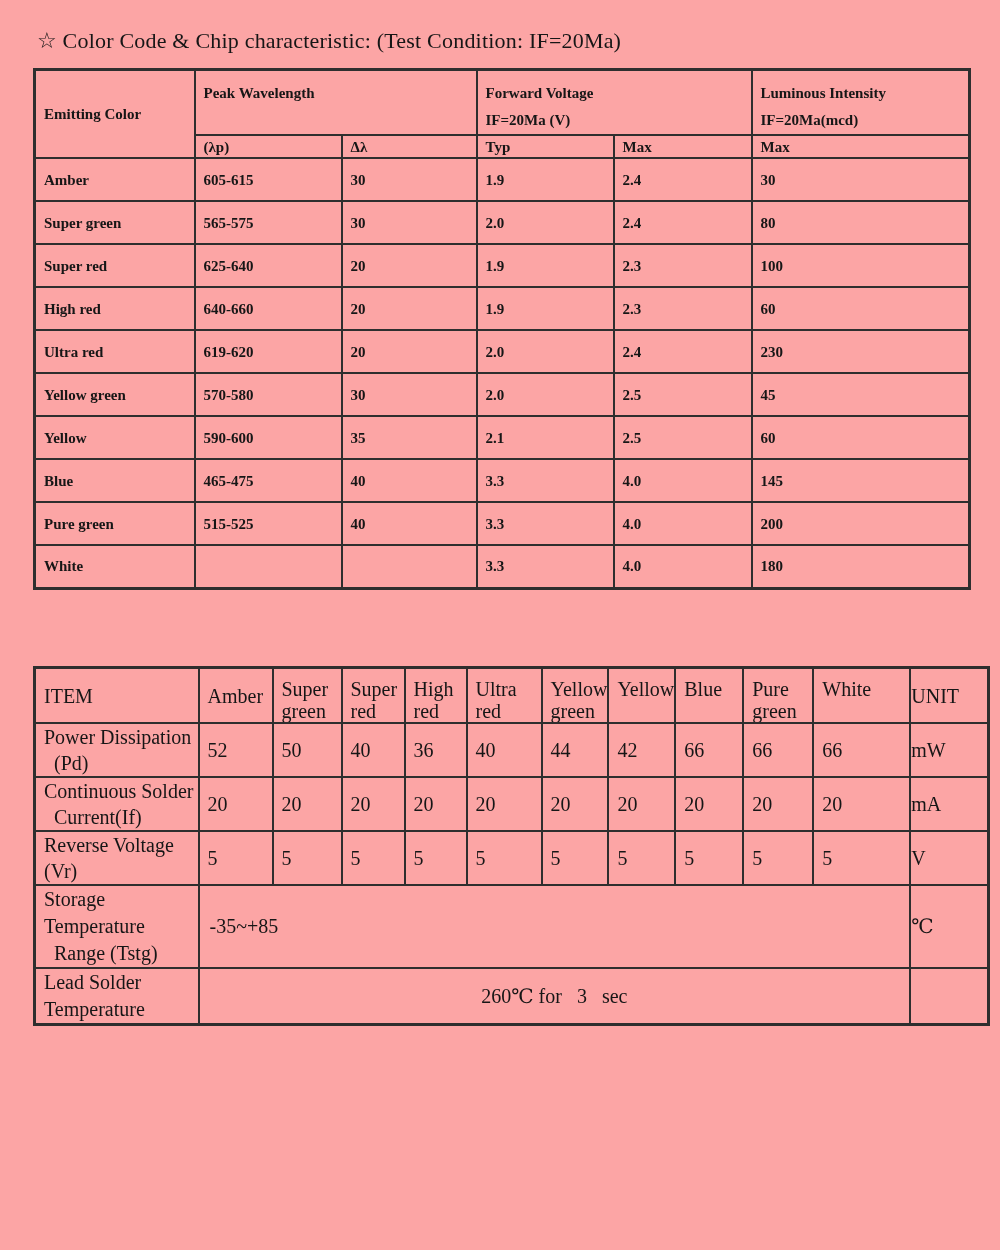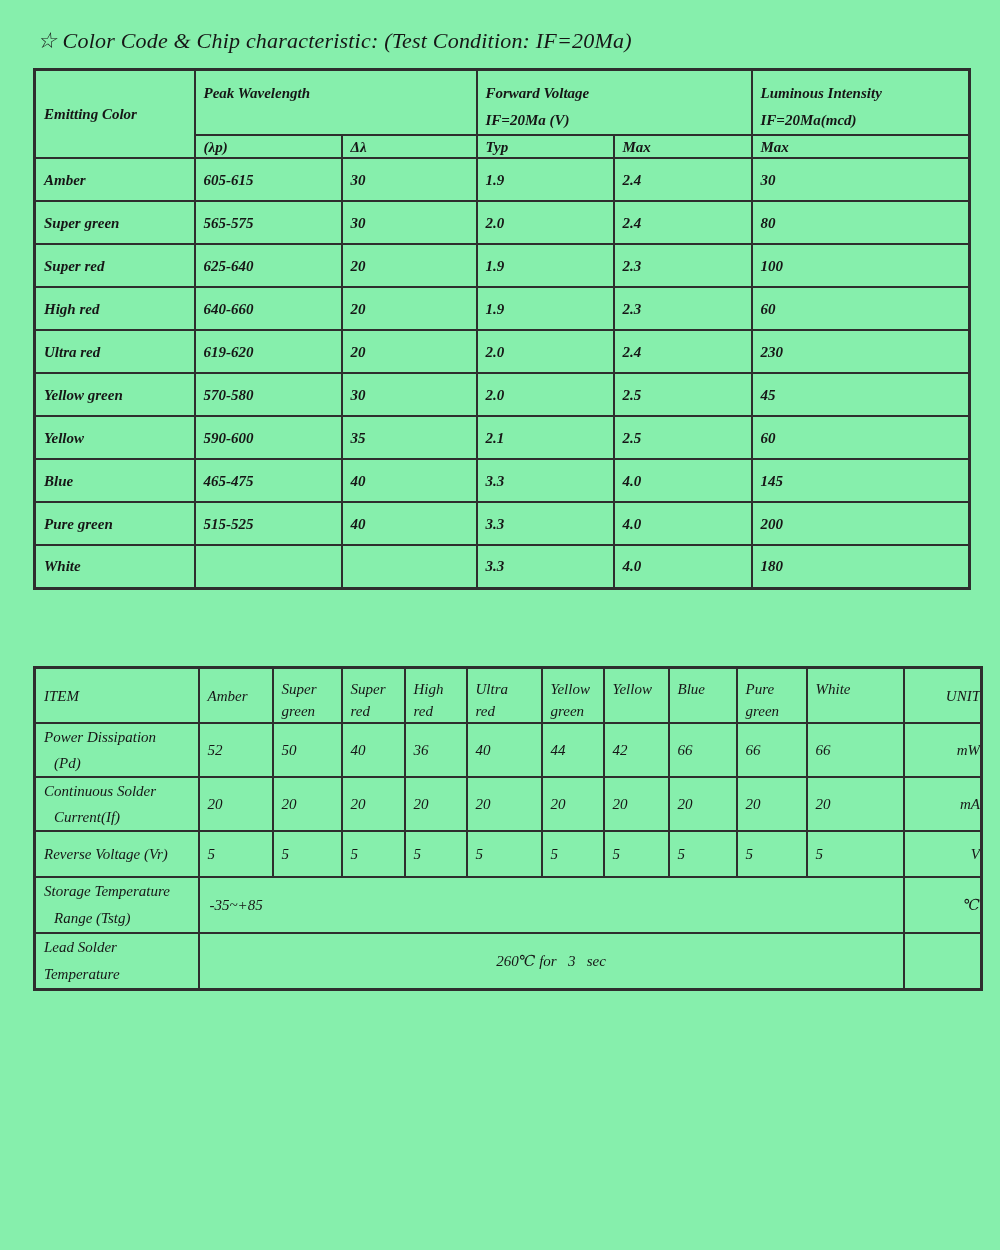--- a/index.html
+++ b/index.html
@@ -1,45 +1,45 @@
 <!DOCTYPE html>
 <html><head>
 <meta charset="utf-8">
 <style>
   html,body{margin:0;padding:0;background:#ffffff;}
   body{width:1000px;height:1250px;position:relative;
        font-family:"Liberation Serif","DejaVu Serif",serif;color:#161616;}
-  .page{position:absolute;top:0;left:0;width:1000px;height:1250px;background:#86efac;font-style:italic;}
+  .page{position:absolute;top:0;left:0;width:1000px;height:1250px;background:#fca5a5;}
 
   .title1{position:absolute;left:37px;top:28px;font-size:22px;letter-spacing:.2px;white-space:pre;}
   .title2{position:absolute;left:44px;top:622px;font-size:21px;letter-spacing:.2px;white-space:pre;}
 
   table{border-collapse:collapse;table-layout:fixed;}
   td{border:2px solid #2e2e2e;padding:0 0 0 8px;vertical-align:middle;overflow:hidden;}
   .chip-table{position:absolute;left:33px;top:68px;font-weight:bold;font-size:15px;border:3px solid #2e2e2e;}
   .chip-table td{line-height:20px;}
   .chip-table .hA td{vertical-align:top;padding-top:9px;line-height:27px;}
   .chip-table .hA td.vmid{vertical-align:middle;padding-top:0;}
   .chip-table .hB{height:23px;}
   .chip-table .hA{height:60px;}
   .chip-table .dr{height:43px;}
 
-  .ratings-table{position:absolute;left:33px;top:666px;font-size:15px;border:3px solid #2e2e2e;}
+  .ratings-table{position:absolute;left:33px;top:666px;font-size:20px;border:3px solid #2e2e2e;}
   .ratings-table .hdr{height:54px;}
   .ratings-table .hdr td{vertical-align:top;padding-top:9px;line-height:22px;}
   .ratings-table .hdr td.vmid{vertical-align:middle;padding-top:0;}
   .ratings-table .r{height:46px;}
   .ratings-table .r td{line-height:26px;}
   .ratings-table .op{height:84px;}
   .ratings-table .op td{line-height:28px;}
   .ratings-table .st{height:55px;border-radius:19px;}
   .ratings-table .st td{line-height:27px;}
   .ratings-table .ls{height:56px;}
   .ratings-table .ls td{line-height:27px;}
-  .unitcell{text-align:right;padding:0 !important;}
+  .unitcell{text-align:left;padding:0 !important;}
   .ind{padding-left:10px;}
   .spanval-left{padding-left:10px;}
   .spanval-center{text-align:center;padding:0 !important;white-space:pre;margin-top:27px;}
 </style>
 </head>
 <body>
 
 <div class="page">
 
   <div class="title1">☆ Color Code &amp; Chip characteristic: (Test Condition: IF=20Ma)</div>

